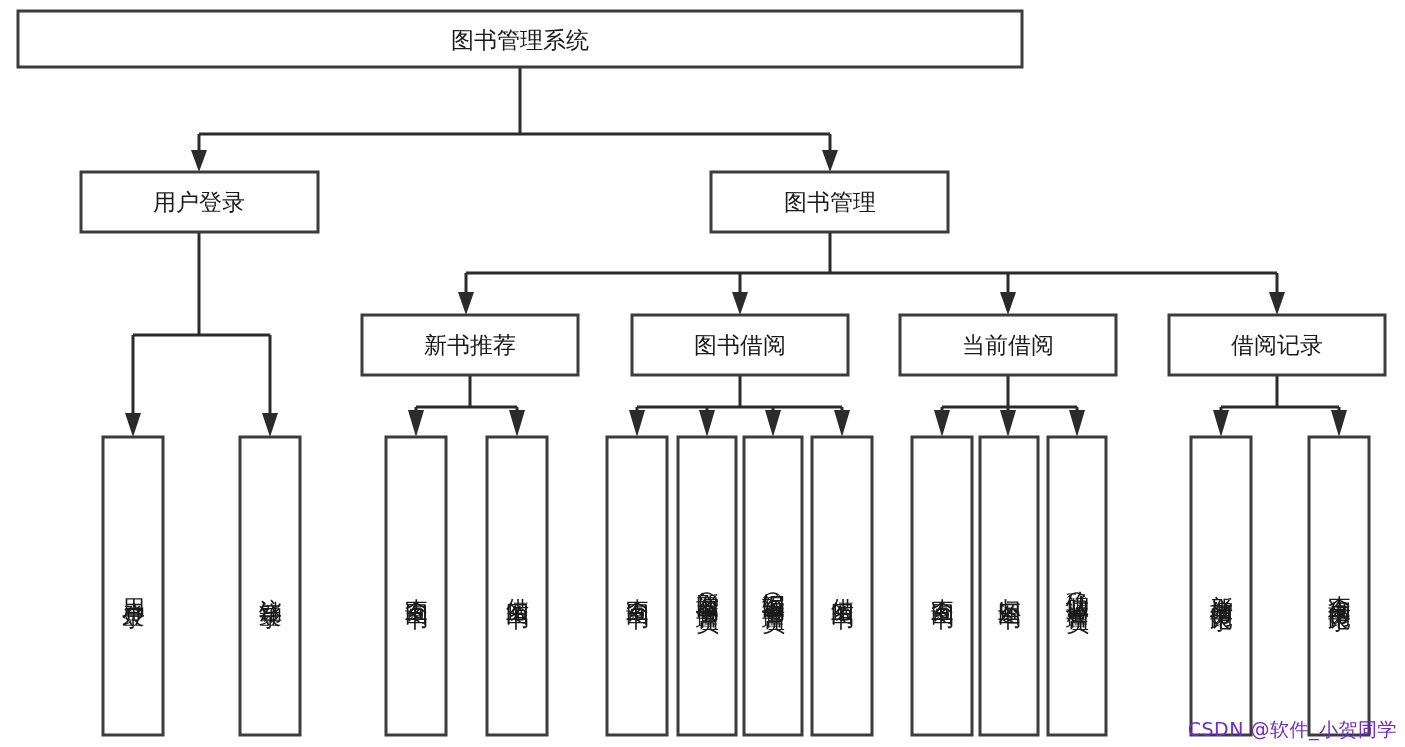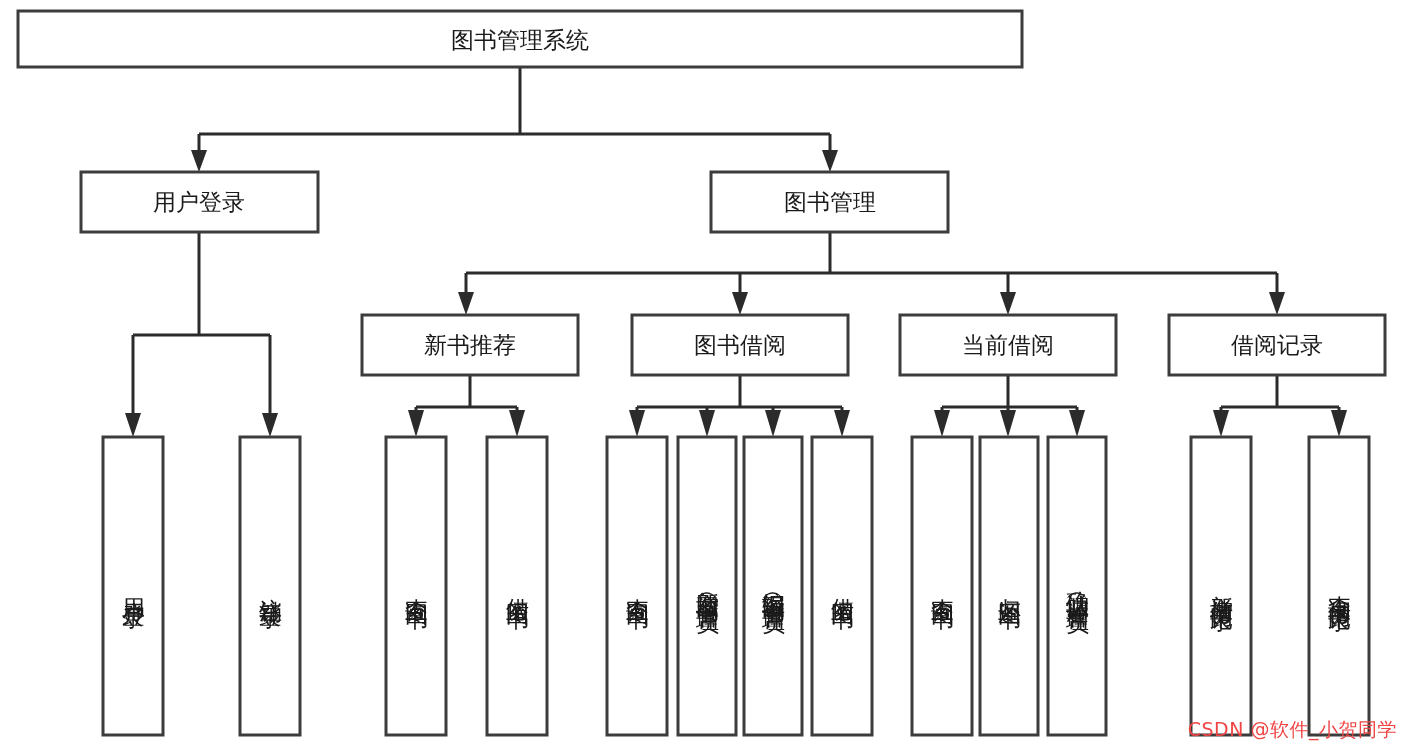--- a/index.html
+++ b/index.html
@@ -61,21 +61,21 @@
     justify-content: center;
     white-space: nowrap;
     pointer-events: none;
   }
   .watermark {
     position: absolute;
     right: 8px;
     bottom: 4px;
     font-family: "DejaVu Sans", "Liberation Sans", sans-serif;
     font-size: 19px;
-    color: #ef4444;
+    color: #6d28d9;
     white-space: nowrap;
     letter-spacing: 0.5px;
     margin-left: 32px;
   }
 </style>
 </head>
 <body>
 
 <div id="diagram-root">
 

